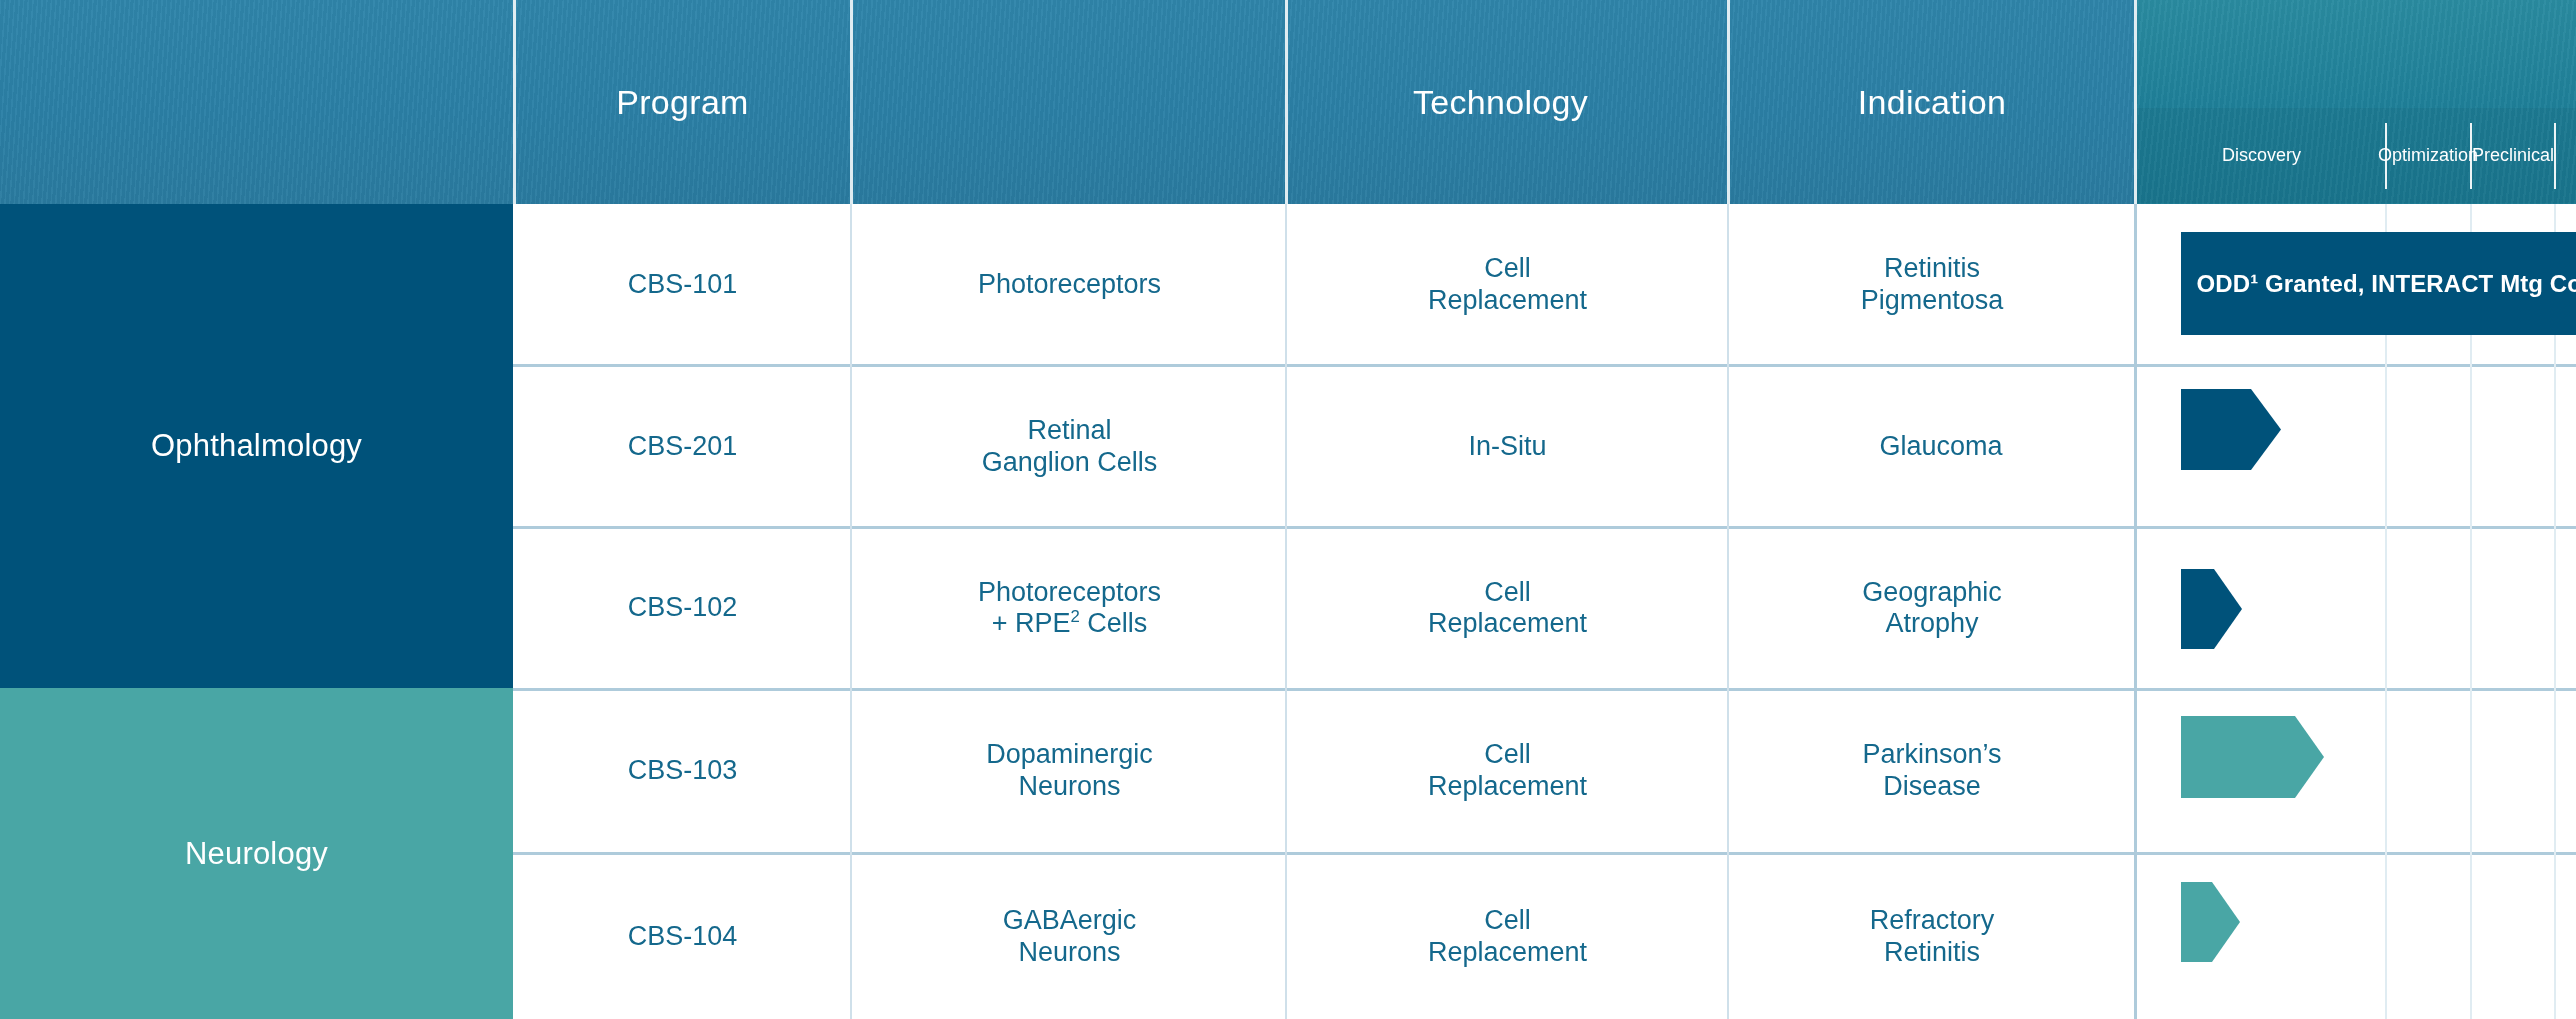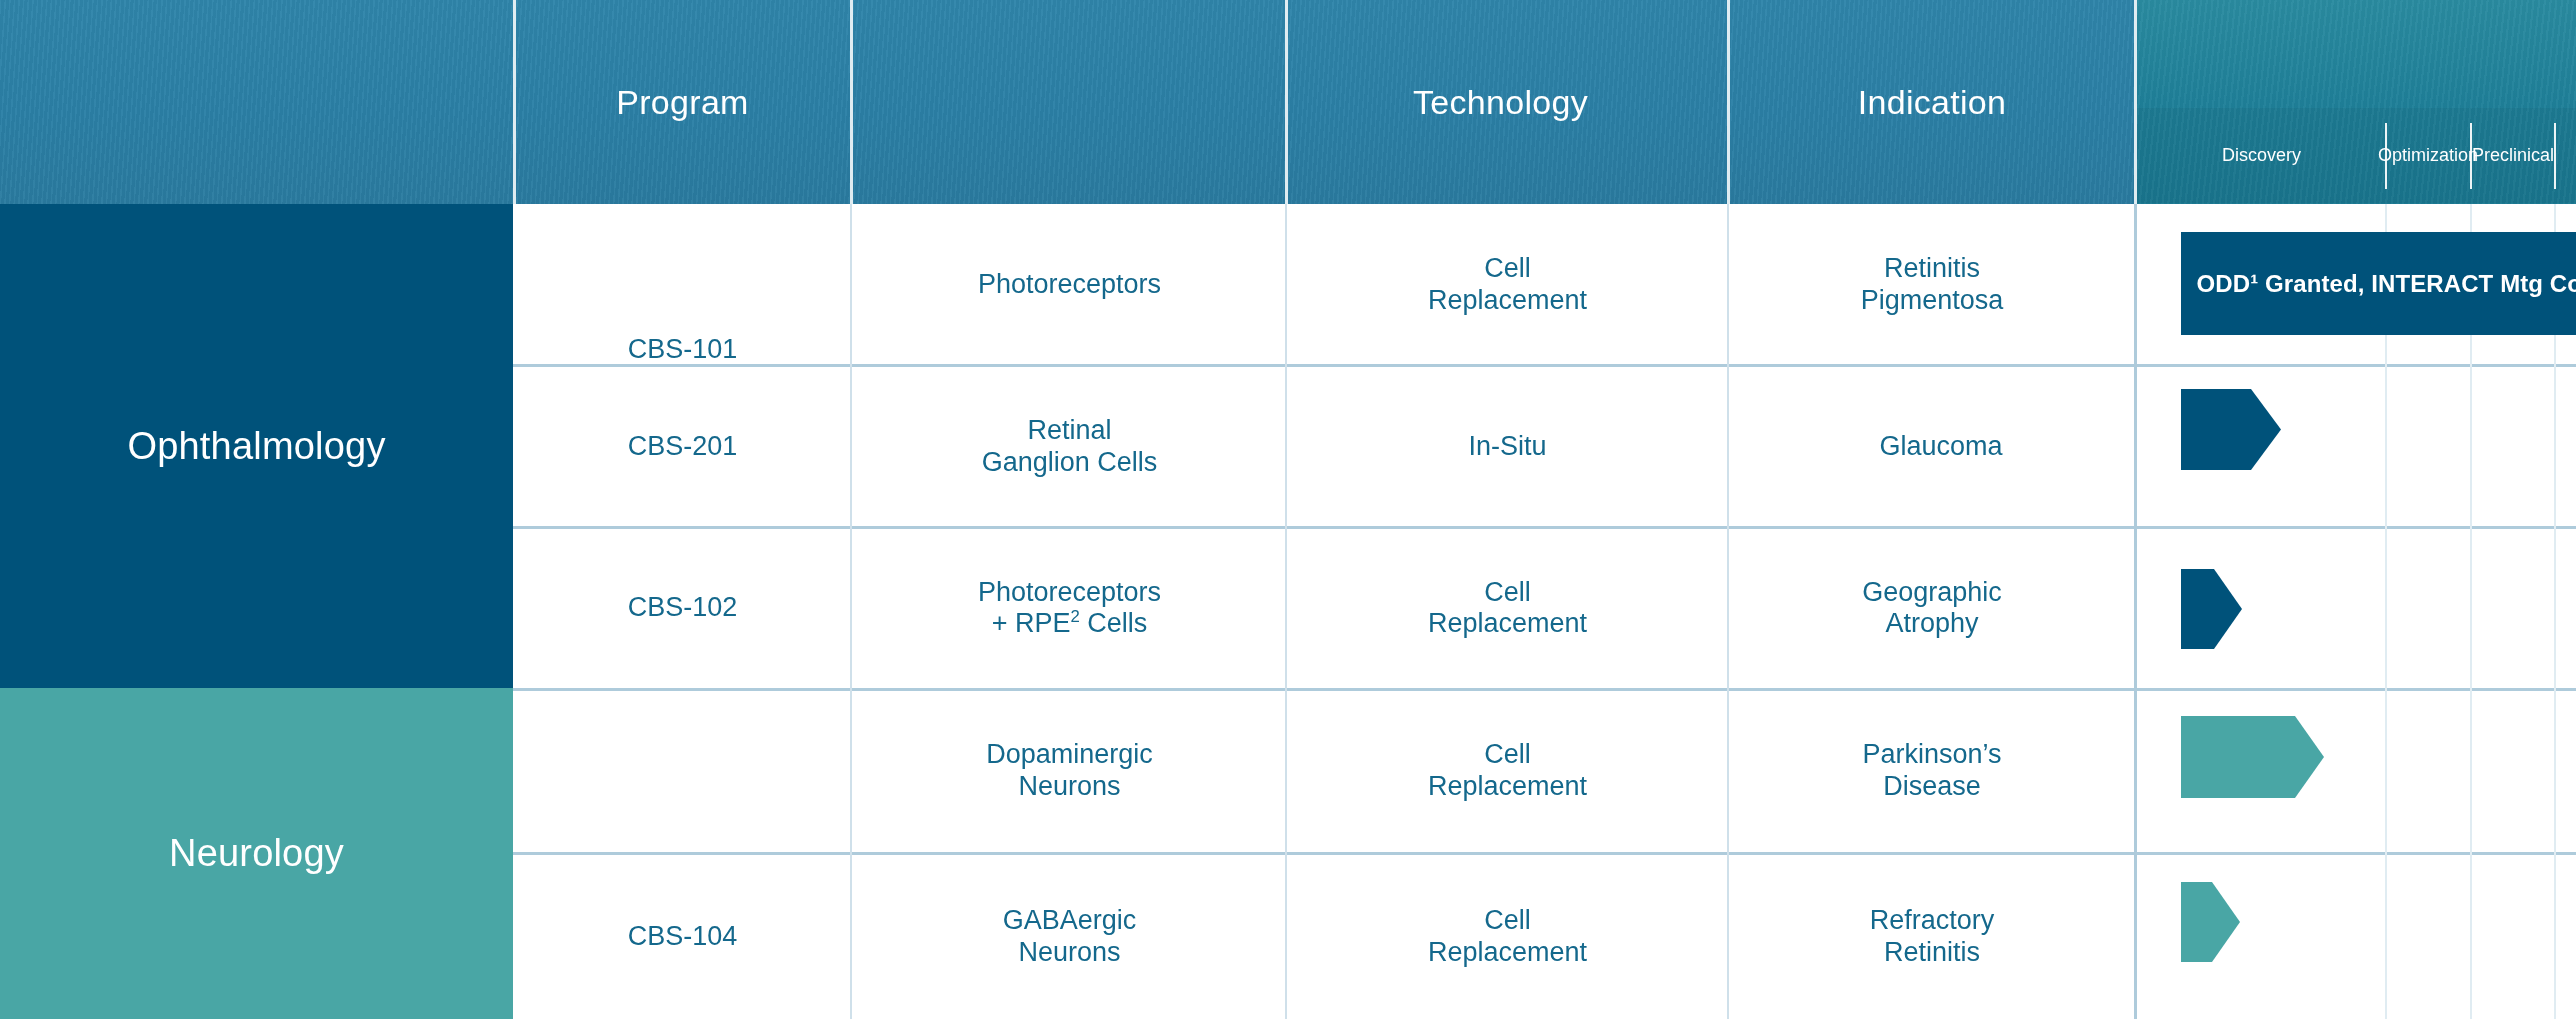--- a/index.html
+++ b/index.html
@@ -77,21 +77,21 @@
     top:123px; width:2.1px; height:66px;
     background:rgba(255,255,255,0.92);
   }
 
   
   .ta-block {
     position:absolute;
     left:0; width:513px;
     display:flex; align-items:center; justify-content:center;
     color:#ffffff;
-    font-size:38px;
+    font-size:31px;
     font-weight:400;
     letter-spacing:0.2px;
   }
   .ta-oph { background:#00527a; }
   .ta-neu { background:#49a6a5; }
 
   
   .body-area {
     position:absolute;
     left:513px; top:204px;
@@ -194,21 +194,21 @@
   <div class="row-line" style="top:852px;"></div>
 
   <div class="col-line" style="left:850px;"></div>
   <div class="col-line" style="left:1285px;"></div>
   <div class="col-line" style="left:1727px;"></div>
   <div class="col-line-strong" style="left:2134px;"></div>
   <div class="stage-col-line" style="left:2385px;"></div>
   <div class="stage-col-line" style="left:2470px;"></div>
   <div class="stage-col-line" style="left:2554px;"></div>
 
-  <div class="cell" style="left:515px;top:204px;width:335px;height:161px;align-items:flex-end;">
+  <div class="cell" style="left:515px;top:204px;width:335px;height:161px;">
     <span>CBS-101</span>
   </div>
   <div class="cell" style="left:853px;top:204px;width:433px;height:161px;">
     <span>Photoreceptors</span>
   </div>
   <div class="cell" style="left:1288px;top:204px;width:439px;height:161px;flex-direction:column;">
     <span>Cell</span>
     <span>Replacement</span>
   </div>
   <div class="cell" style="left:1730px;top:204px;width:404px;height:161px;flex-direction:column;">
@@ -247,20 +247,23 @@
     <span>Cell</span>
     <span>Replacement</span>
   </div>
   <div class="cell" style="left:1730px;top:528px;width:404px;height:160px;flex-direction:column;">
     <span>Geographic</span>
     <span>Atrophy</span>
   </div>
   <div class="arrow oph" style="left:2181px;top:569px;width:61px;height:80px;
               clip-path:polygon(0 0, calc(100% - 28px) 0, 100% 50%, calc(100% - 28px) 100%, 0 100%);"></div>
 
+  <div class="cell" style="left:515px;top:690px;width:335px;height:161px;">
+    <span>CBS-103</span>
+  </div>
   <div class="cell" style="left:853px;top:690px;width:433px;height:161px;flex-direction:column;">
     <span>Dopaminergic</span>
     <span>Neurons</span>
   </div>
   <div class="cell" style="left:1288px;top:690px;width:439px;height:161px;flex-direction:column;">
     <span>Cell</span>
     <span>Replacement</span>
   </div>
   <div class="cell" style="left:1730px;top:690px;width:404px;height:161px;flex-direction:column;">
     <span>Parkinson’s</span>

